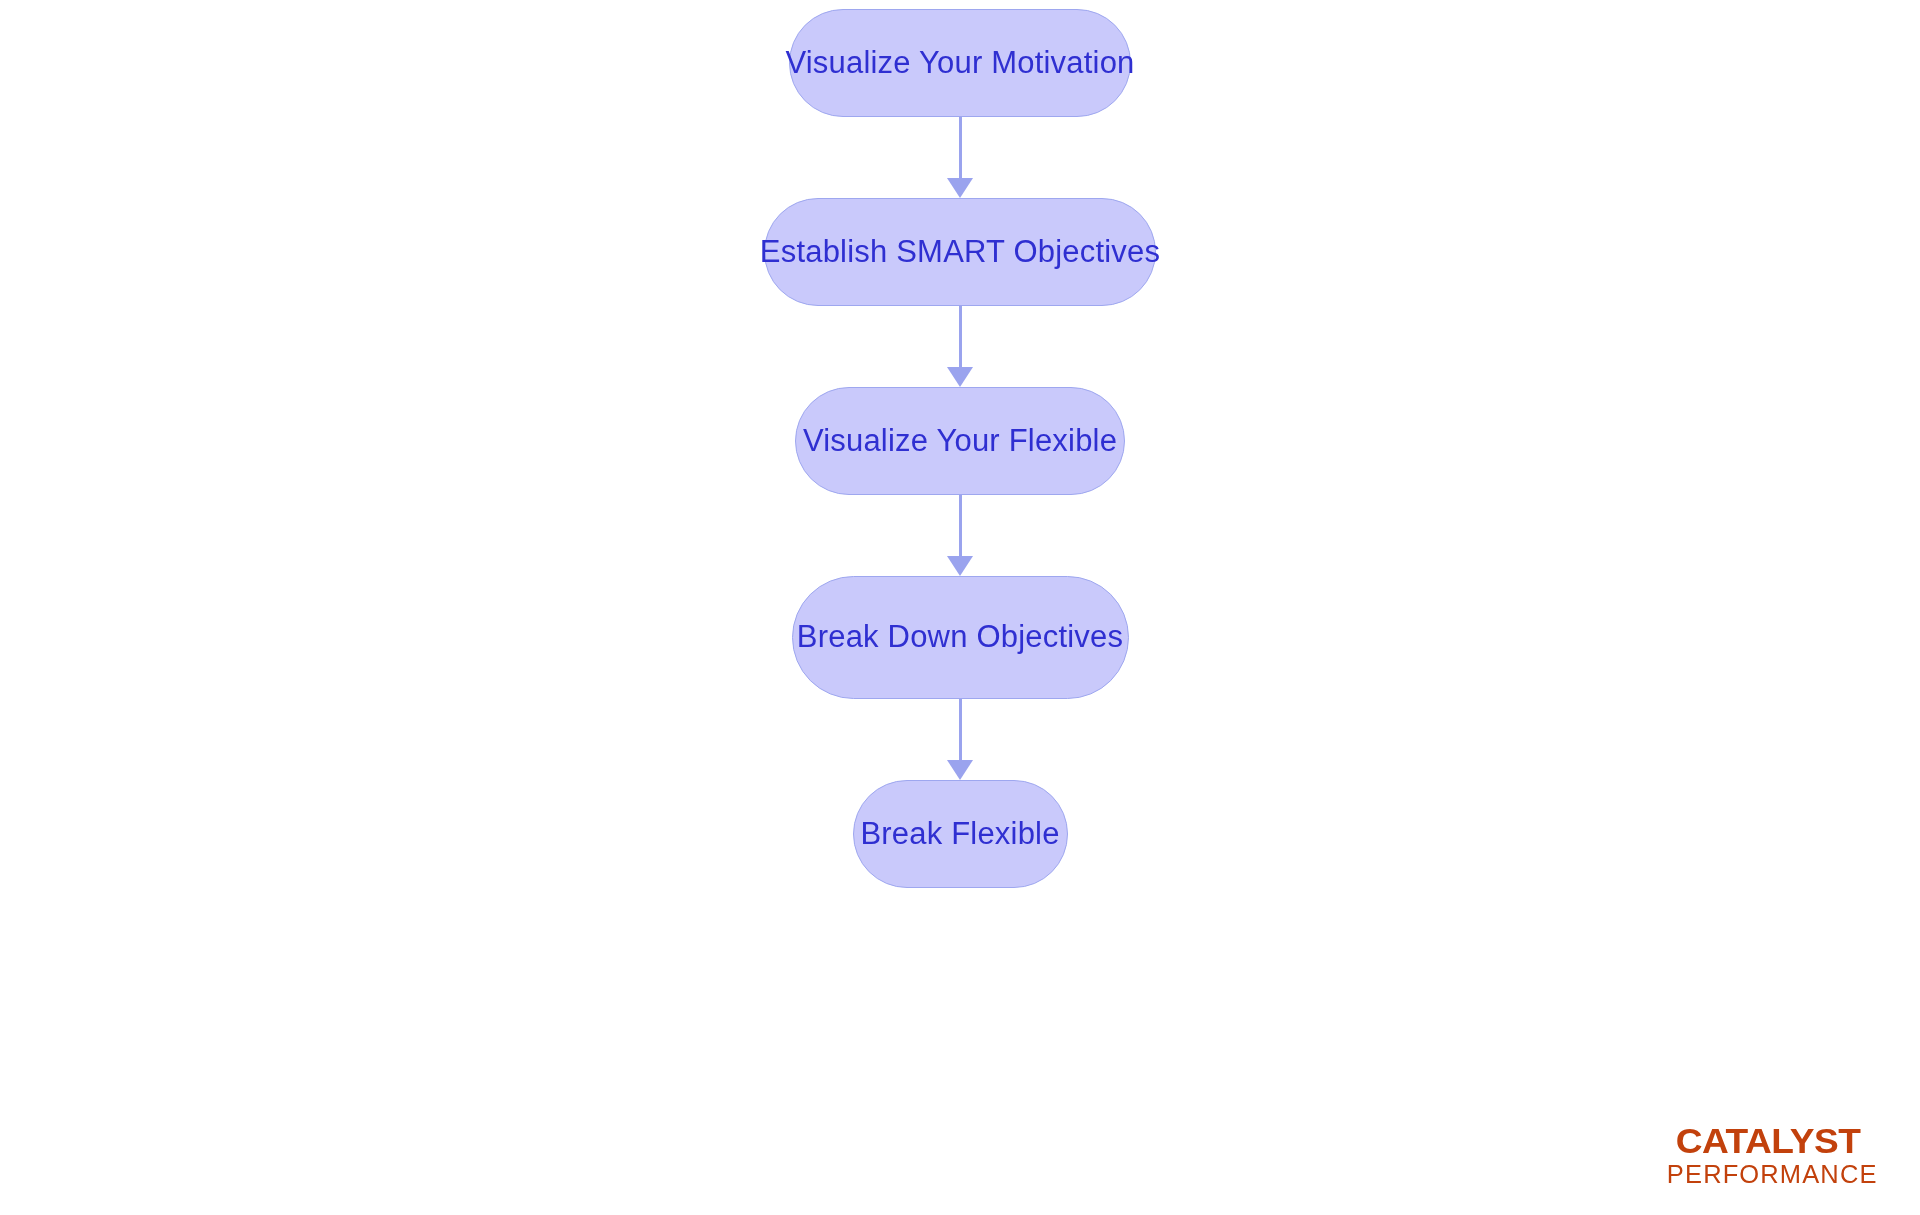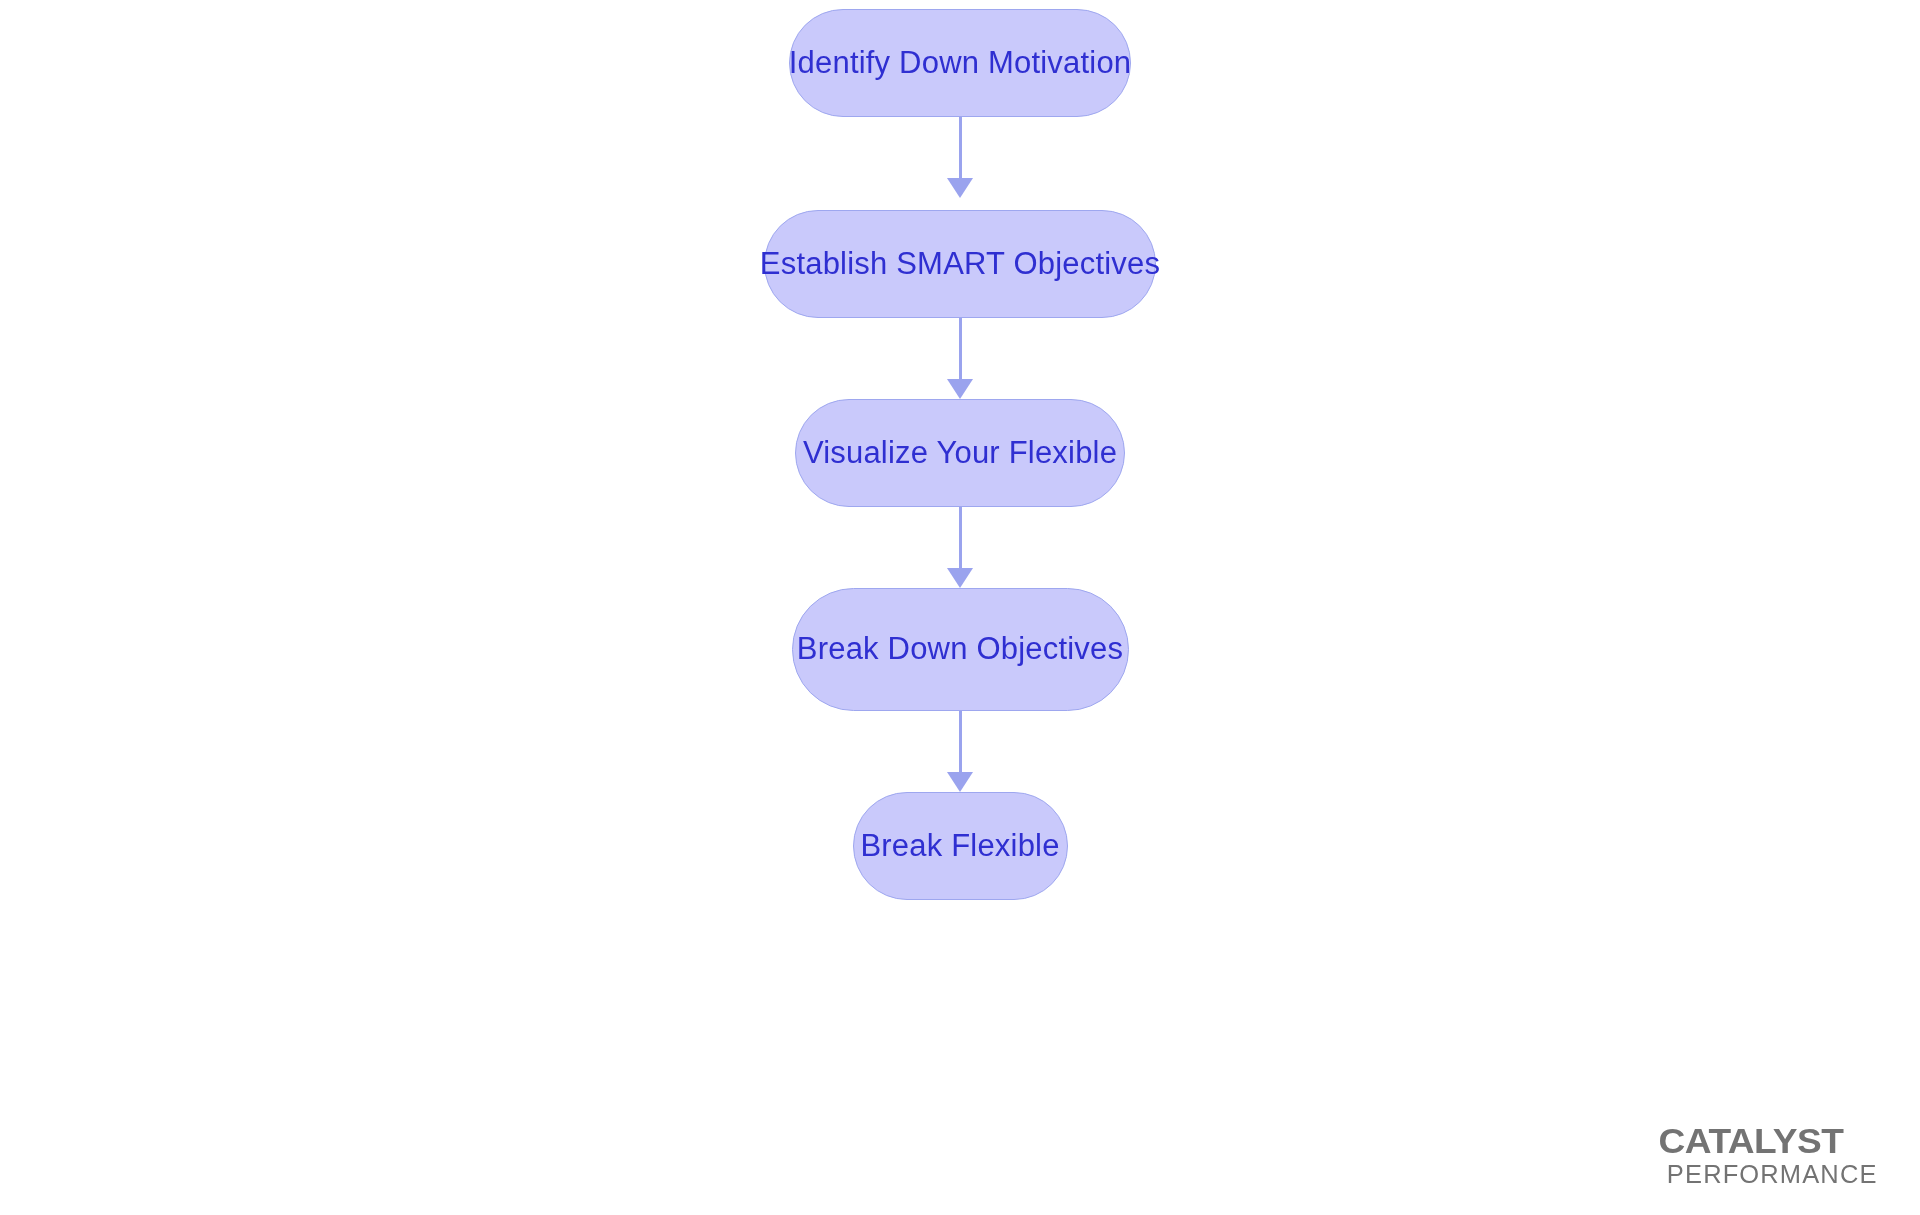--- a/index.html
+++ b/index.html
@@ -76,22 +76,22 @@
     height: 0;
     border-left: 13px solid transparent;
     border-right: 13px solid transparent;
     border-top: 20px solid #9aa3ee;
     margin-top: -1px;
   }
 
   
   #brand-logo {
     position: absolute;
-    text-align: left;
-    color: #737373;
+    text-align: center;
+    color: #c2410c;
     user-select: none;
   }
   .logo-primary {
     display: block;
     font-family: "Liberation Sans", sans-serif;
     font-weight: 700;
     font-size: 35px;
     letter-spacing: -0.5px;
     line-height: 1.02;
     transform: scaleX(1.06);
@@ -110,29 +110,29 @@
   }
 </style>
 </head>
 <body>
 
 <div id="flowchart-canvas">
 
   <div class="flow-column" style="top:9px;">
 
     <div class="flow-node" style="width:342px; height:108px;">
-      <span class="flow-node-label">Identify Down Motivation</span>
+      <span class="flow-node-label">Visualize Your Motivation</span>
     </div>
 
     <div class="flow-connector" style="height:81px;">
       <div class="connector-shaft"></div>
       <div class="connector-arrowhead"></div>
     </div>
 
-    <div class="flow-node" style="width:392px; height:108px;margin-top:12px;">
+    <div class="flow-node" style="width:392px; height:108px;">
       <span class="flow-node-label">Establish SMART Objectives</span>
     </div>
 
     <div class="flow-connector" style="height:81px;">
       <div class="connector-shaft"></div>
       <div class="connector-arrowhead"></div>
     </div>
 
     <div class="flow-node" style="width:330px; height:108px;">
       <span class="flow-node-label">Visualize Your Flexible</span>

